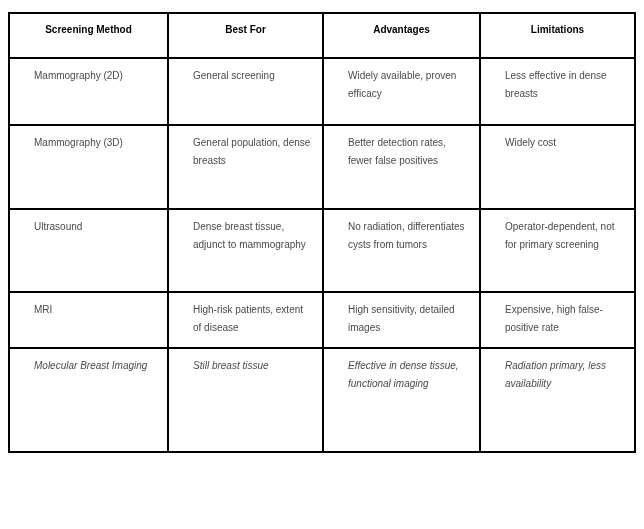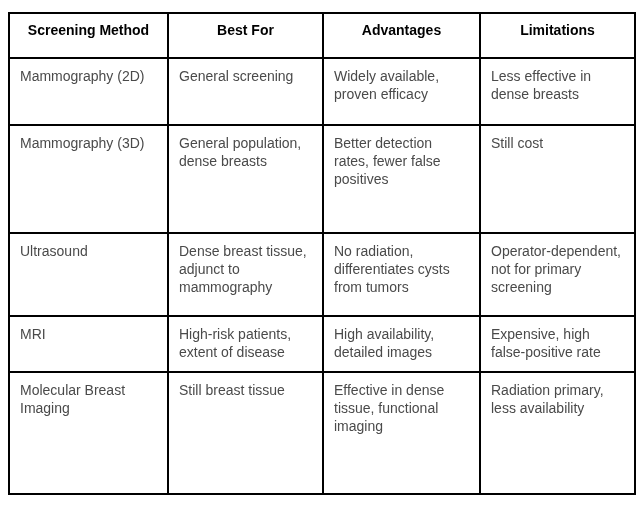--- a/index.html
+++ b/index.html
@@ -24,44 +24,44 @@
     table-layout: fixed;
     background: #ffffff;
   }
   table.compare col.c1 { width: 159px; }
   table.compare col.c2 { width: 155px; }
   table.compare col.c3 { width: 157px; }
   table.compare col.c4 { width: 155px; }
   table.compare th, table.compare td {
     border: 2px solid #000000;
     vertical-align: top;
-    font-size: 14px;
+    font-size: 10px;
     line-height: 18px;
     overflow: hidden;
   }
   table.compare th {
     font-weight: bold;
     color: #000000;
     text-align: center;
     padding: 7px 6px 6px 6px;
   }
   table.compare td {
     color: #4a4a4a;
     font-weight: normal;
     text-align: left;
-    padding: 8px 10px 6px 10px;
+    padding: 8px 10px 6px 24px;
   }
   
   tr.r-head { height: 45px; }
   tr.r-0 { height: 67px; }
-  tr.r-1 { height: 108px; }
+  tr.r-1 { height: 84px; }
   tr.r-2 { height: 83px; border-radius: 12px; }
   tr.r-3 { height: 56px; }
   tr.r-4 { height: 59px; }
-  tr.r-5 { height: 122px; }
+  tr.r-5 { height: 104px; font-style: italic; }
 </style>
 </head>
 <body>
 
 <div class="page">
   <table class="compare">
     <colgroup>
       <col class="c1">
         <col class="c2">
         <col class="c3">
@@ -77,32 +77,32 @@
       <tr class="r-0">
         <td>Mammography (2D)</td>
         <td>General screening</td>
         <td>Widely available, proven efficacy</td>
         <td>Less effective in dense breasts</td>
       </tr>
       <tr class="r-1">
         <td>Mammography (3D)</td>
         <td>General population, dense breasts</td>
         <td>Better detection rates, fewer false positives</td>
-        <td>Still cost</td>
+        <td>Widely cost</td>
       </tr>
       <tr class="r-2">
         <td>Ultrasound</td>
         <td>Dense breast tissue, adjunct to mammography</td>
         <td>No radiation, differentiates cysts from tumors</td>
         <td>Operator-dependent, not for primary screening</td>
       </tr>
       <tr class="r-3">
         <td>MRI</td>
         <td>High-risk patients, extent of disease</td>
-        <td>High availability, detailed images</td>
+        <td>High sensitivity, detailed images</td>
         <td>Expensive, high false-positive rate</td>
       </tr>
       <tr class="r-5">
         <td>Molecular Breast Imaging</td>
         <td>Still breast tissue</td>
         <td>Effective in dense tissue, functional imaging</td>
         <td>Radiation primary, less availability</td>
       </tr>
     </tbody>
   </table>

